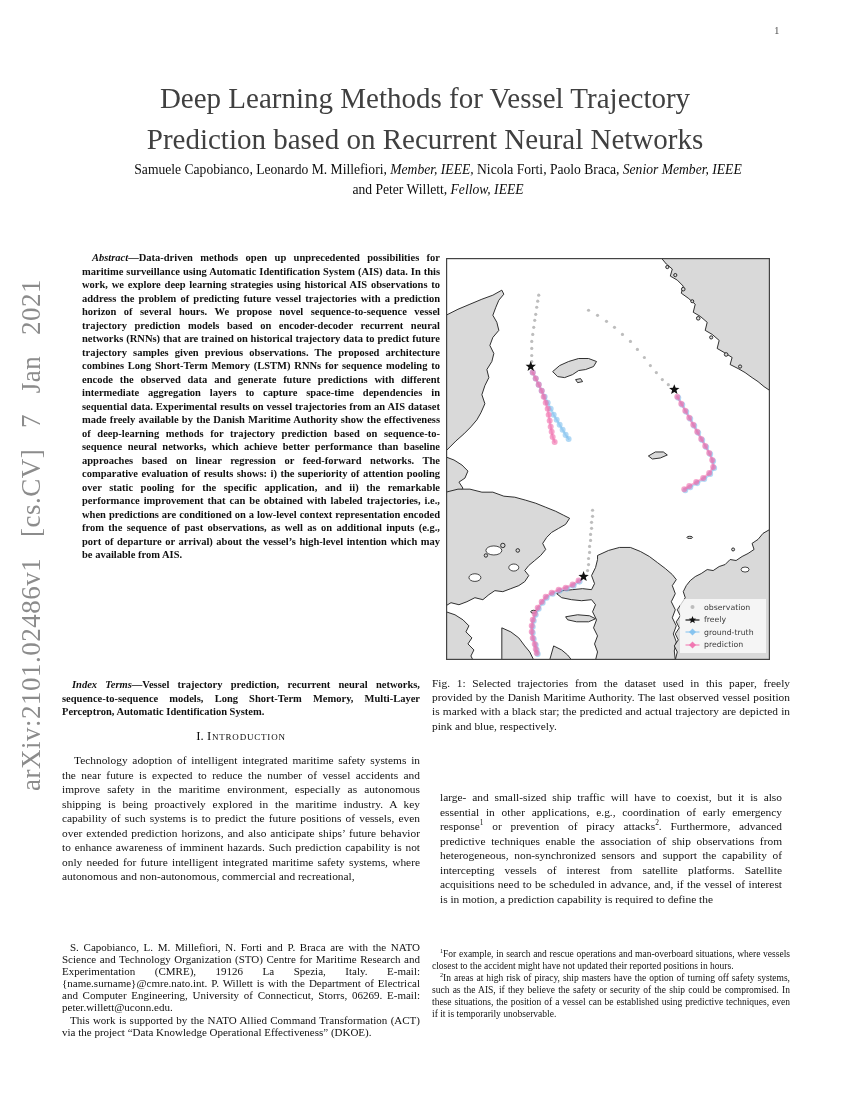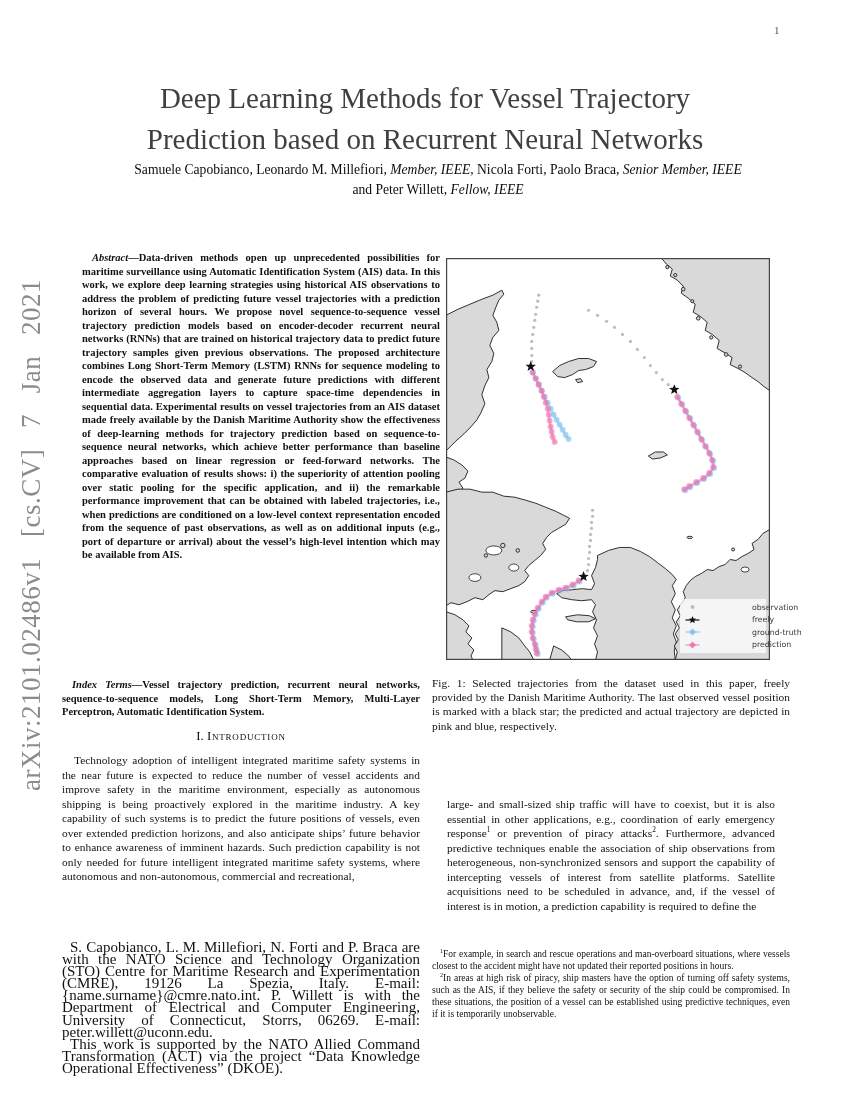--- a/index.html
+++ b/index.html
@@ -32,36 +32,36 @@
 
   .sec-heading{position:absolute;top:729px;left:62px;width:358px;text-align:center;
     font-size:12.8px;color:#0c0c0c;}
   .sc{font-variant:small-caps;letter-spacing:0.8px;}
 
   .intro-para{position:absolute;top:753px;left:62px;width:358px;
     font-size:11.4px;line-height:14.5px;text-align:justify;}
   .intro-para p{margin:0;text-indent:12px;}
 
   .fn-left{position:absolute;top:941px;left:62px;width:358px;
-    font-size:15px;line-height:12.1px;text-align:justify;}
+    font-size:11px;line-height:12.1px;text-align:justify;}
   .fn-left p{margin:0;text-indent:8px;}
 
   .figure-frame{position:absolute;top:258px;left:446px;width:324px;height:402px;}
   .figure-frame svg.map{display:block;width:324px;height:402px;}
   .map-legend{position:absolute;right:4px;bottom:7px;width:80px;
     background:rgba(255,255,255,0.72);padding:2px 2px 2px 4px;}
-  .legend-row{display:flex;align-items:center;height:12.5px;gap:48px;}
+  .legend-row{display:flex;align-items:center;height:12.5px;}
   .legend-row svg{flex:0 0 17px;margin-right:3px;}
   .legend-label{font-family:"DejaVu Sans", sans-serif;font-size:7.8px;color:#3a3a3a;white-space:nowrap;}
 
   .fig-caption{position:absolute;top:676px;left:432px;width:358px;
     font-size:11.4px;line-height:14.2px;text-align:justify;}
   .col2-para{position:absolute;top:782px;left:432px;width:358px;
     font-size:11.4px;line-height:14.5px;text-align:justify;}
-  .col2-para p{margin:15px;}
+  .col2-para p{margin:8px;}
   sup{vertical-align:super;font-size:65%;line-height:0;}
   .fn-right{position:absolute;top:948px;left:432px;width:358px;
     font-size:9.5px;line-height:12.1px;text-align:justify;}
   .fn-right p{margin:0;text-indent:8px;}
 </style>
 </head>
 <body>
 
 <div class="page-number">1</div>
 

